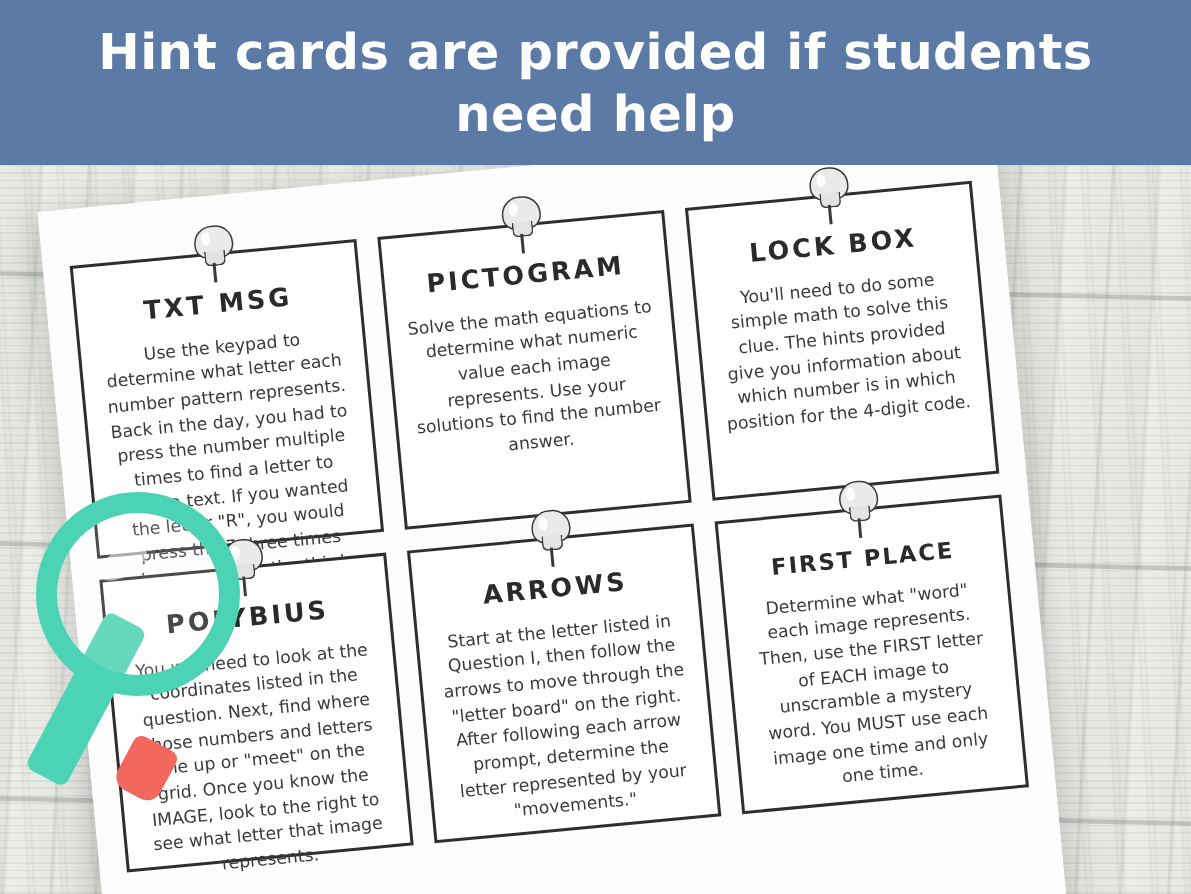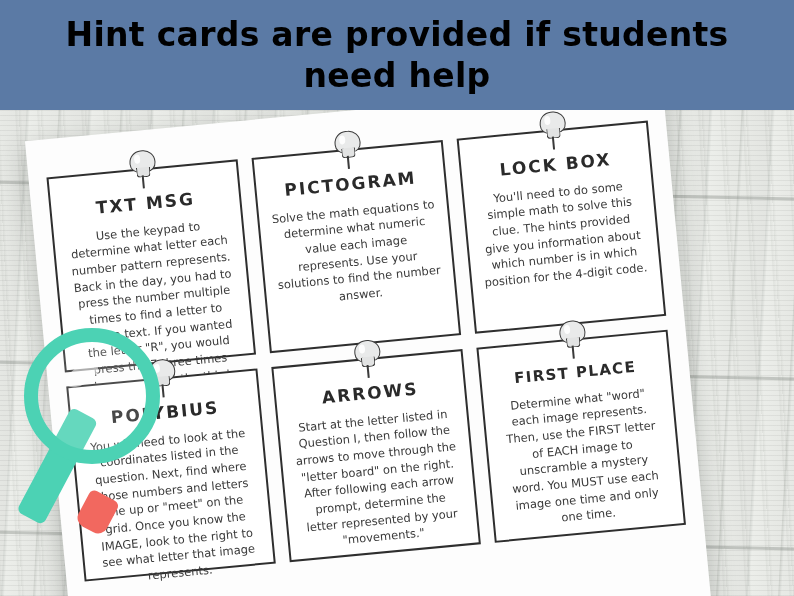--- a/index.html
+++ b/index.html
@@ -27,21 +27,21 @@
     width: 794px;
     height: 110px;
     background: #5b7aa5;
     display: flex;
     align-items: center;
     justify-content: center;
     box-sizing: border-box;
     padding: 0 40px;
   }
   .banner-title {
-    color: #000000;
+    color: #ffffff;
     font-family: "DejaVu Sans", sans-serif;
     font-weight: bold;
     font-size: 33px;
     line-height: 1.25;
     text-align: center;
     letter-spacing: 0.3px;
   }
 
   
   .photo {

